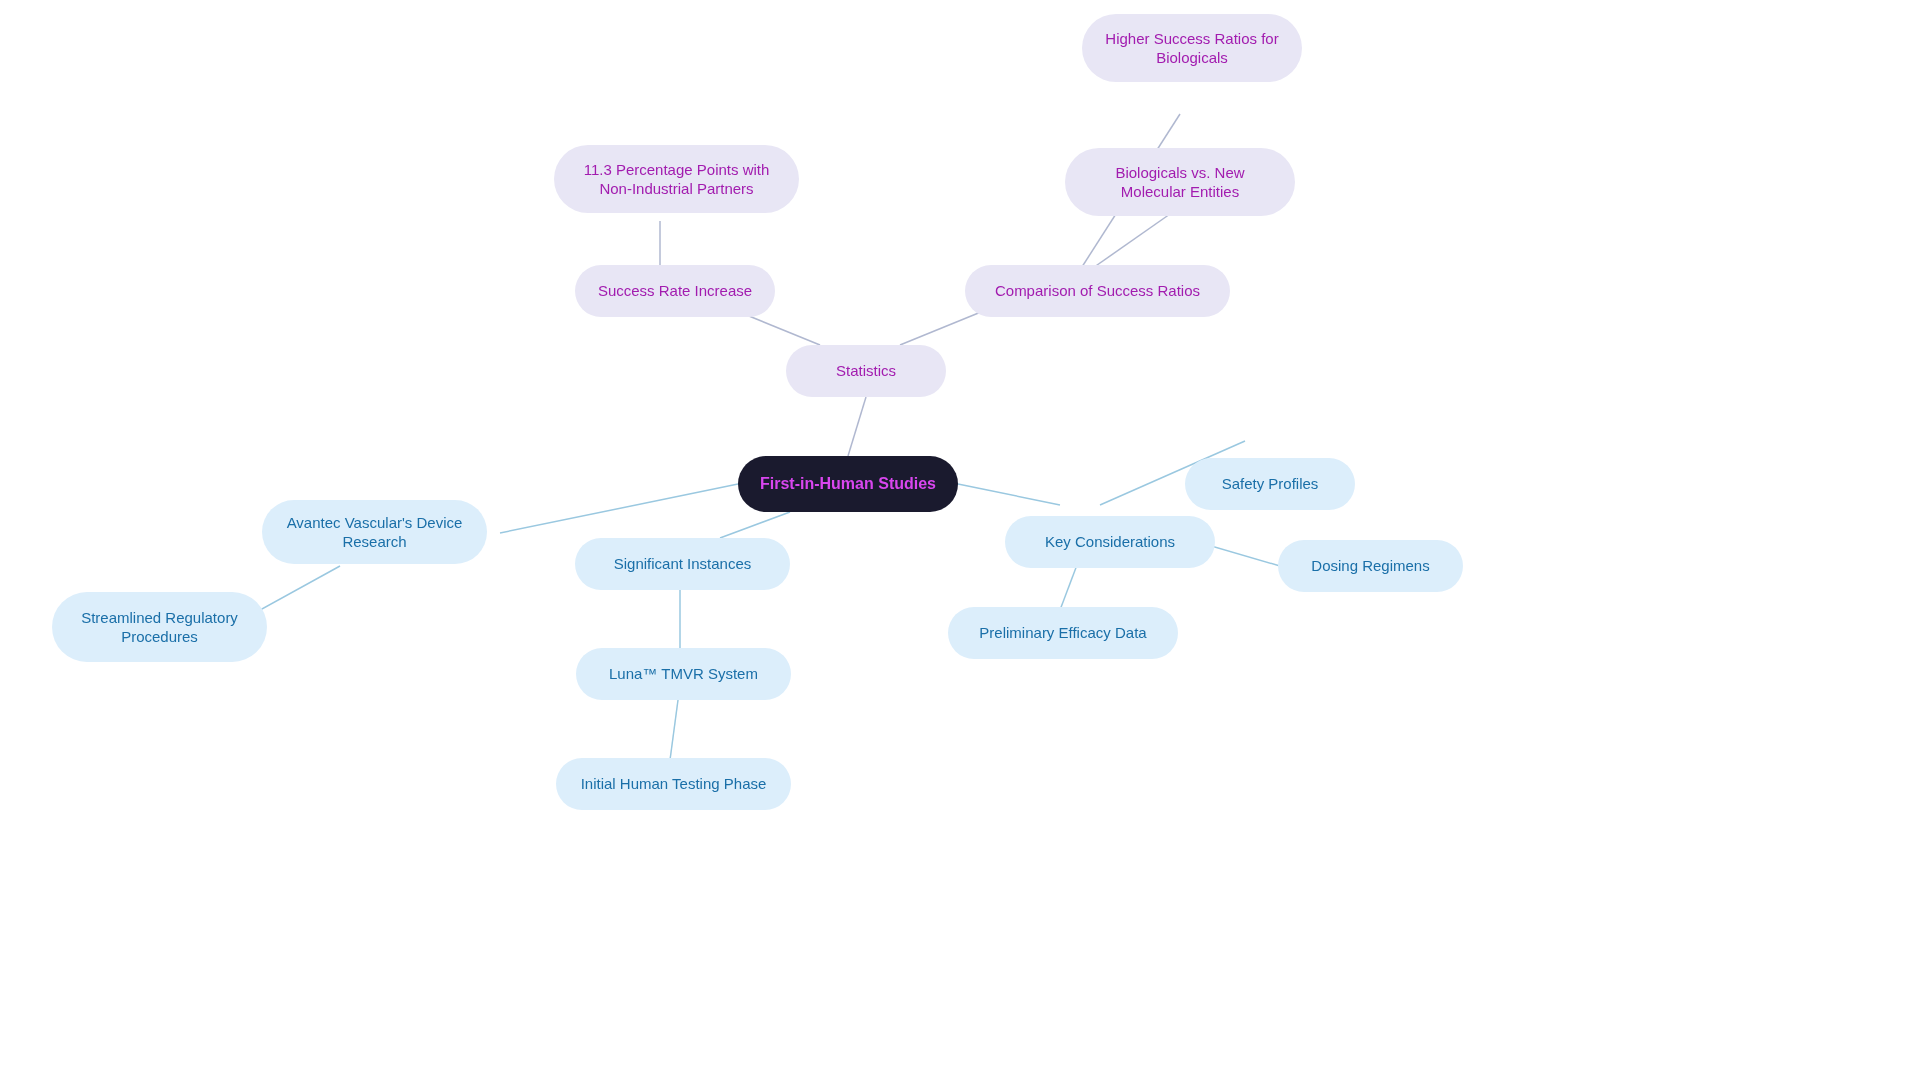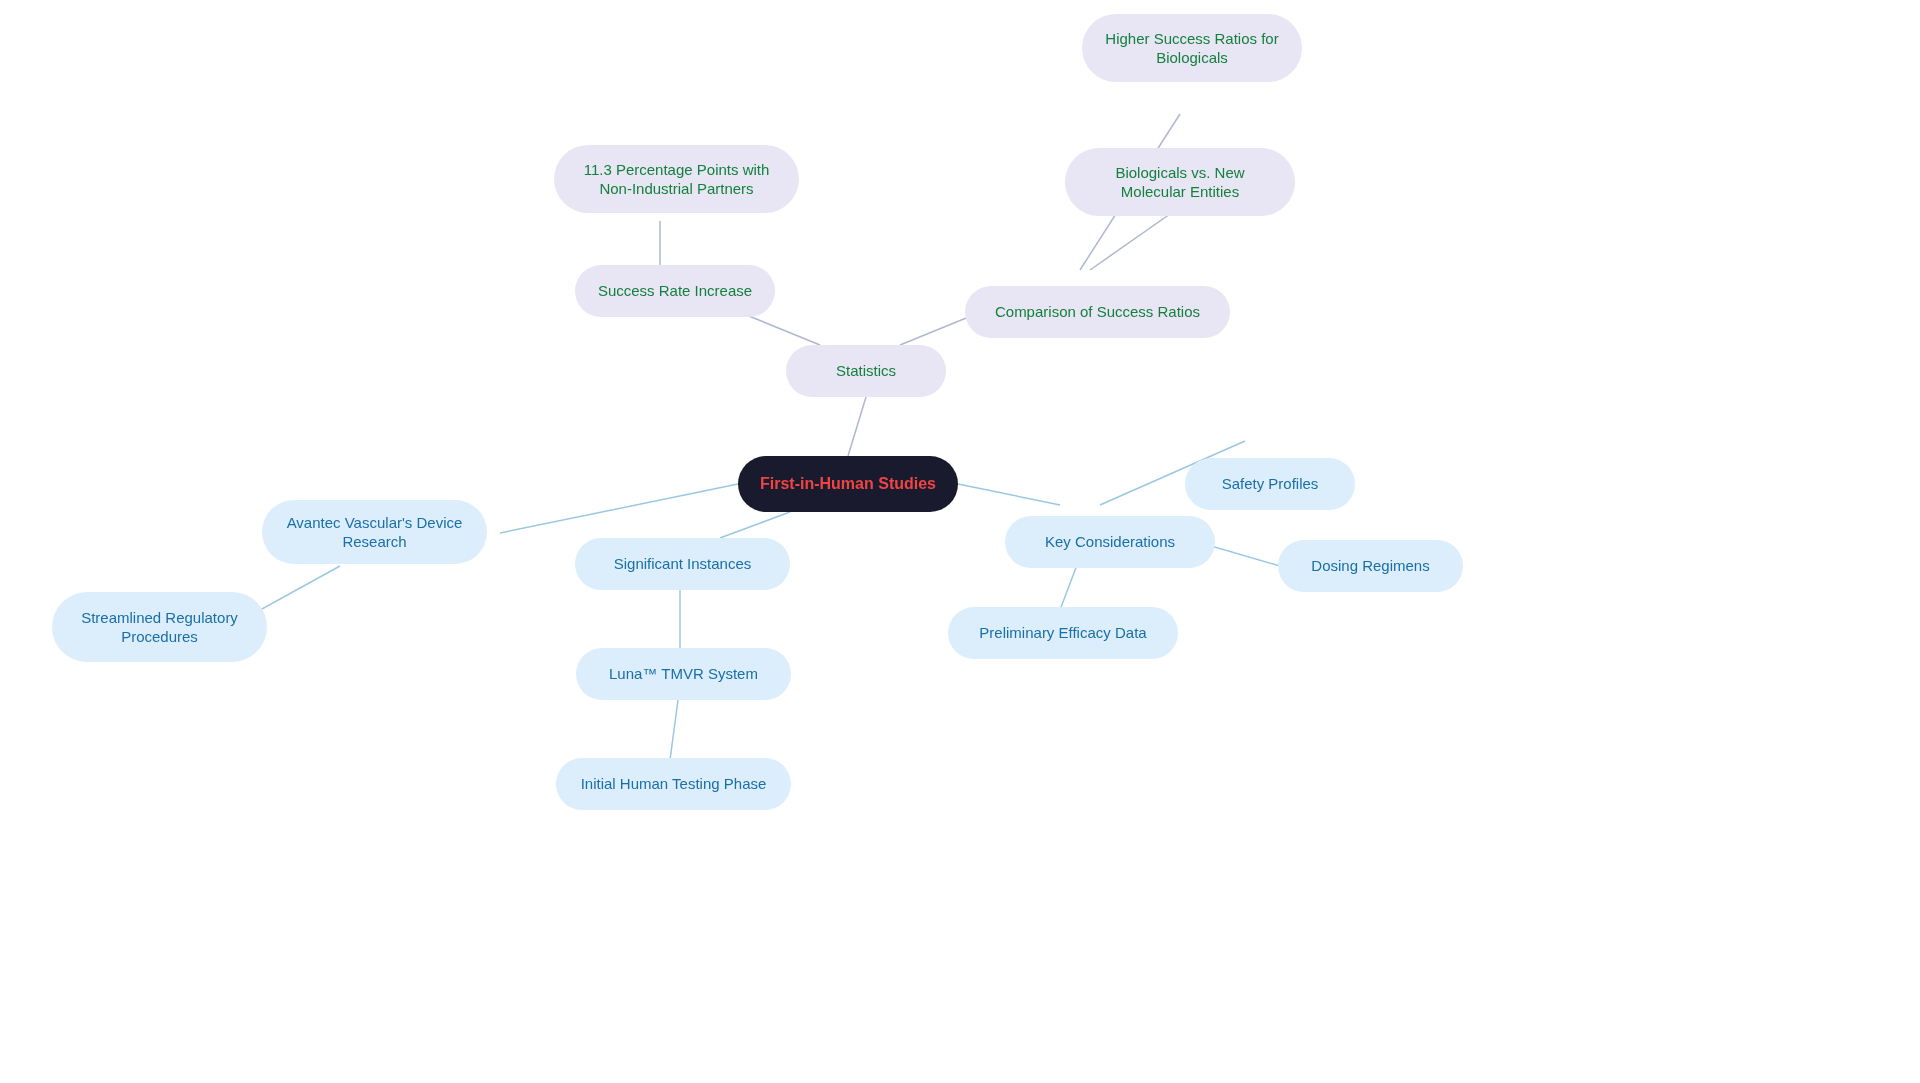--- a/index.html
+++ b/index.html
@@ -27,30 +27,30 @@
       text-align: center;
       border-radius: 50px;
       font-size: 15px;
       font-weight: 500;
       z-index: 2;
       padding: 12px 20px;
       line-height: 1.3;
     }
     .node-center {
       background: #1a1a2e;
-      color: #ef4444;
+      color: #d946ef;
       font-size: 16px;
       font-weight: 600;
       border-radius: 50px;
       width: 220px;
       height: 56px;
     }
     .node-purple {
       background: #e8e6f5;
-      color: #15803d;
+      color: #a21caf;
       border: none;
     }
     .node-blue {
       background: #dceefb;
       color: #1a6fa8;
       border: none;
     }
   </style>
 </head>
 <body>
@@ -87,21 +87,21 @@
 
   <line x1="340" y1="566" x2="242" y2="620" stroke="#9ac8e0" stroke-width="1.5"></line>
 </svg>
 
 <div class="node node-center" style="left: 738px; top: 456px; width: 220px; height: 56px;">First-in-Human Studies</div>
 
 <div class="node node-purple" style="left: 786px; top: 345px; width: 160px; height: 52px;">Statistics</div>
 
 <div class="node node-purple" style="left: 575px; top: 265px; width: 200px; height: 52px;">Success Rate Increase</div>
 
-<div class="node node-purple" style="left: 965px; top: 265px; width: 265px; height: 52px; margin-top: 21px;">Comparison of Success Ratios</div>
+<div class="node node-purple" style="left: 965px; top: 265px; width: 265px; height: 52px;">Comparison of Success Ratios</div>
 
 <div class="node node-purple" style="left: 554px; top: 145px; width: 245px; height: 68px; text-align: center;">11.3 Percentage Points with Non-Industrial Partners</div>
 
 <div class="node node-purple" style="left: 1082px; top: 14px; width: 220px; height: 68px;">Higher Success Ratios for Biologicals</div>
 
 <div class="node node-purple" style="left: 1065px; top: 148px; width: 230px; height: 68px;">Biologicals vs. New Molecular Entities</div>
 
 <div class="node node-blue" style="left: 1005px; top: 516px; width: 210px; height: 52px;">Key Considerations</div>
 
 <div class="node node-blue" style="left: 1185px; top: 410px; width: 170px; height: 52px; margin-top: 48px;">Safety Profiles</div>

